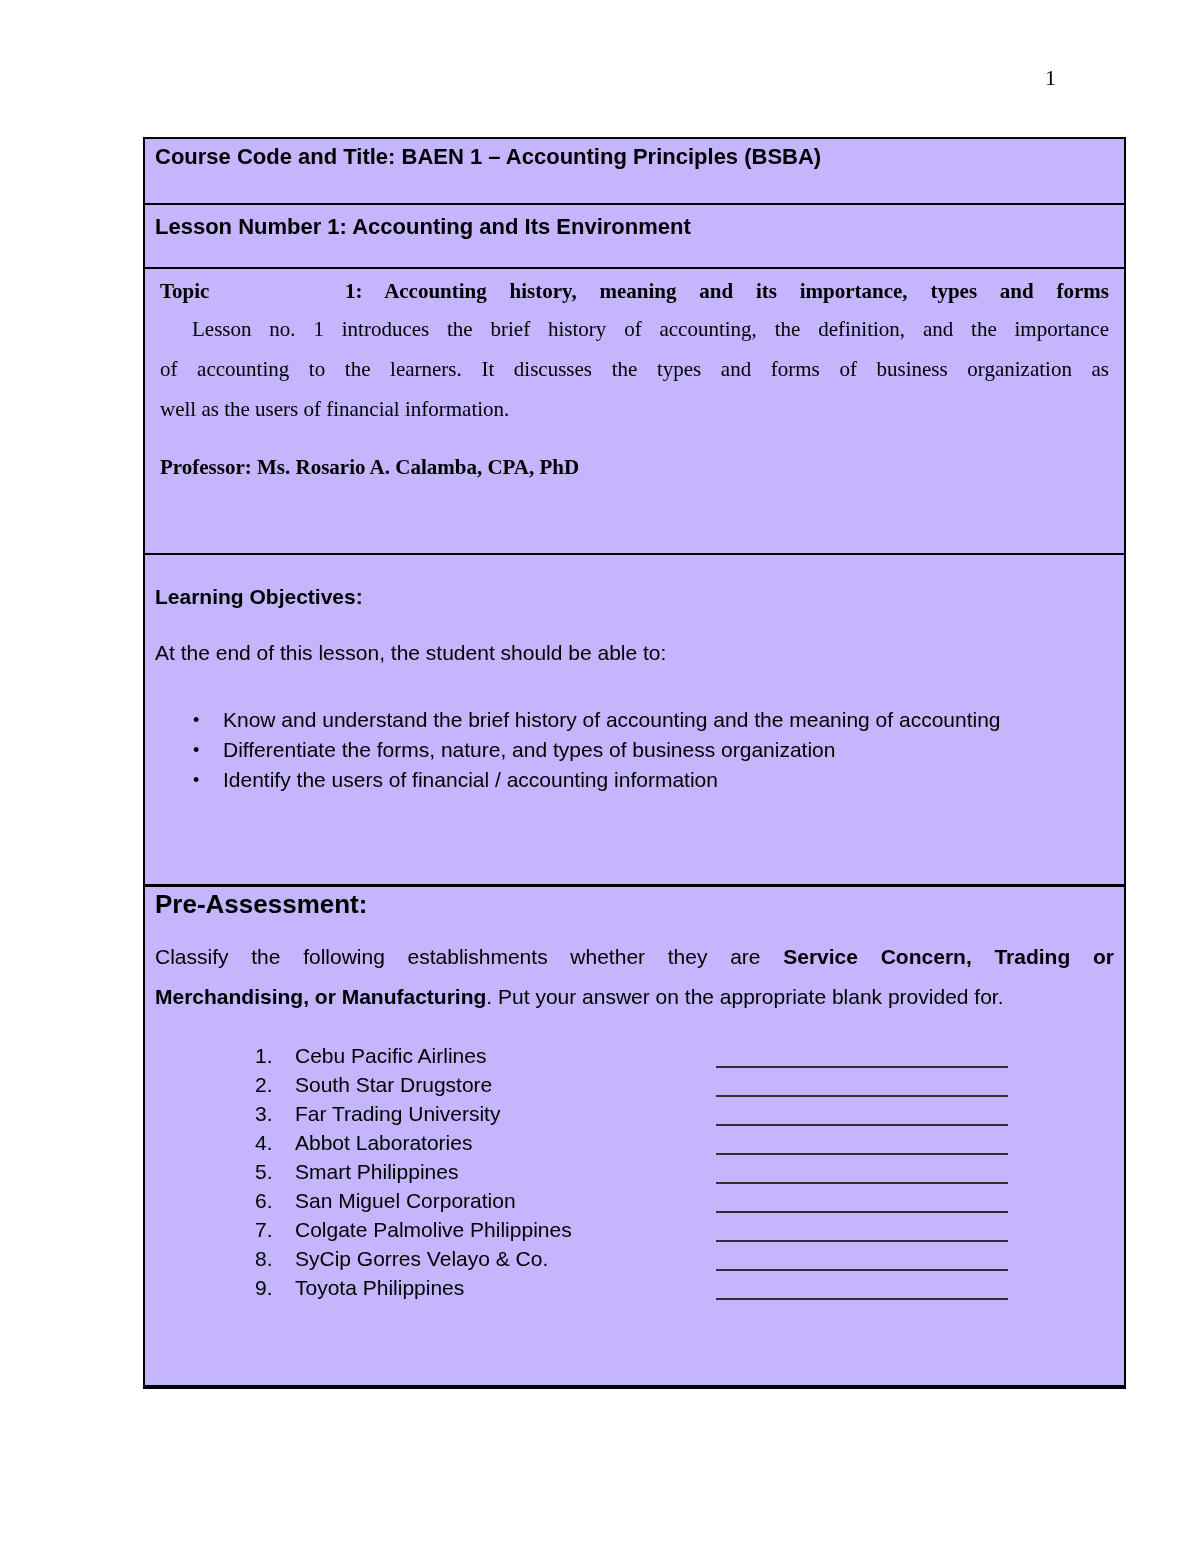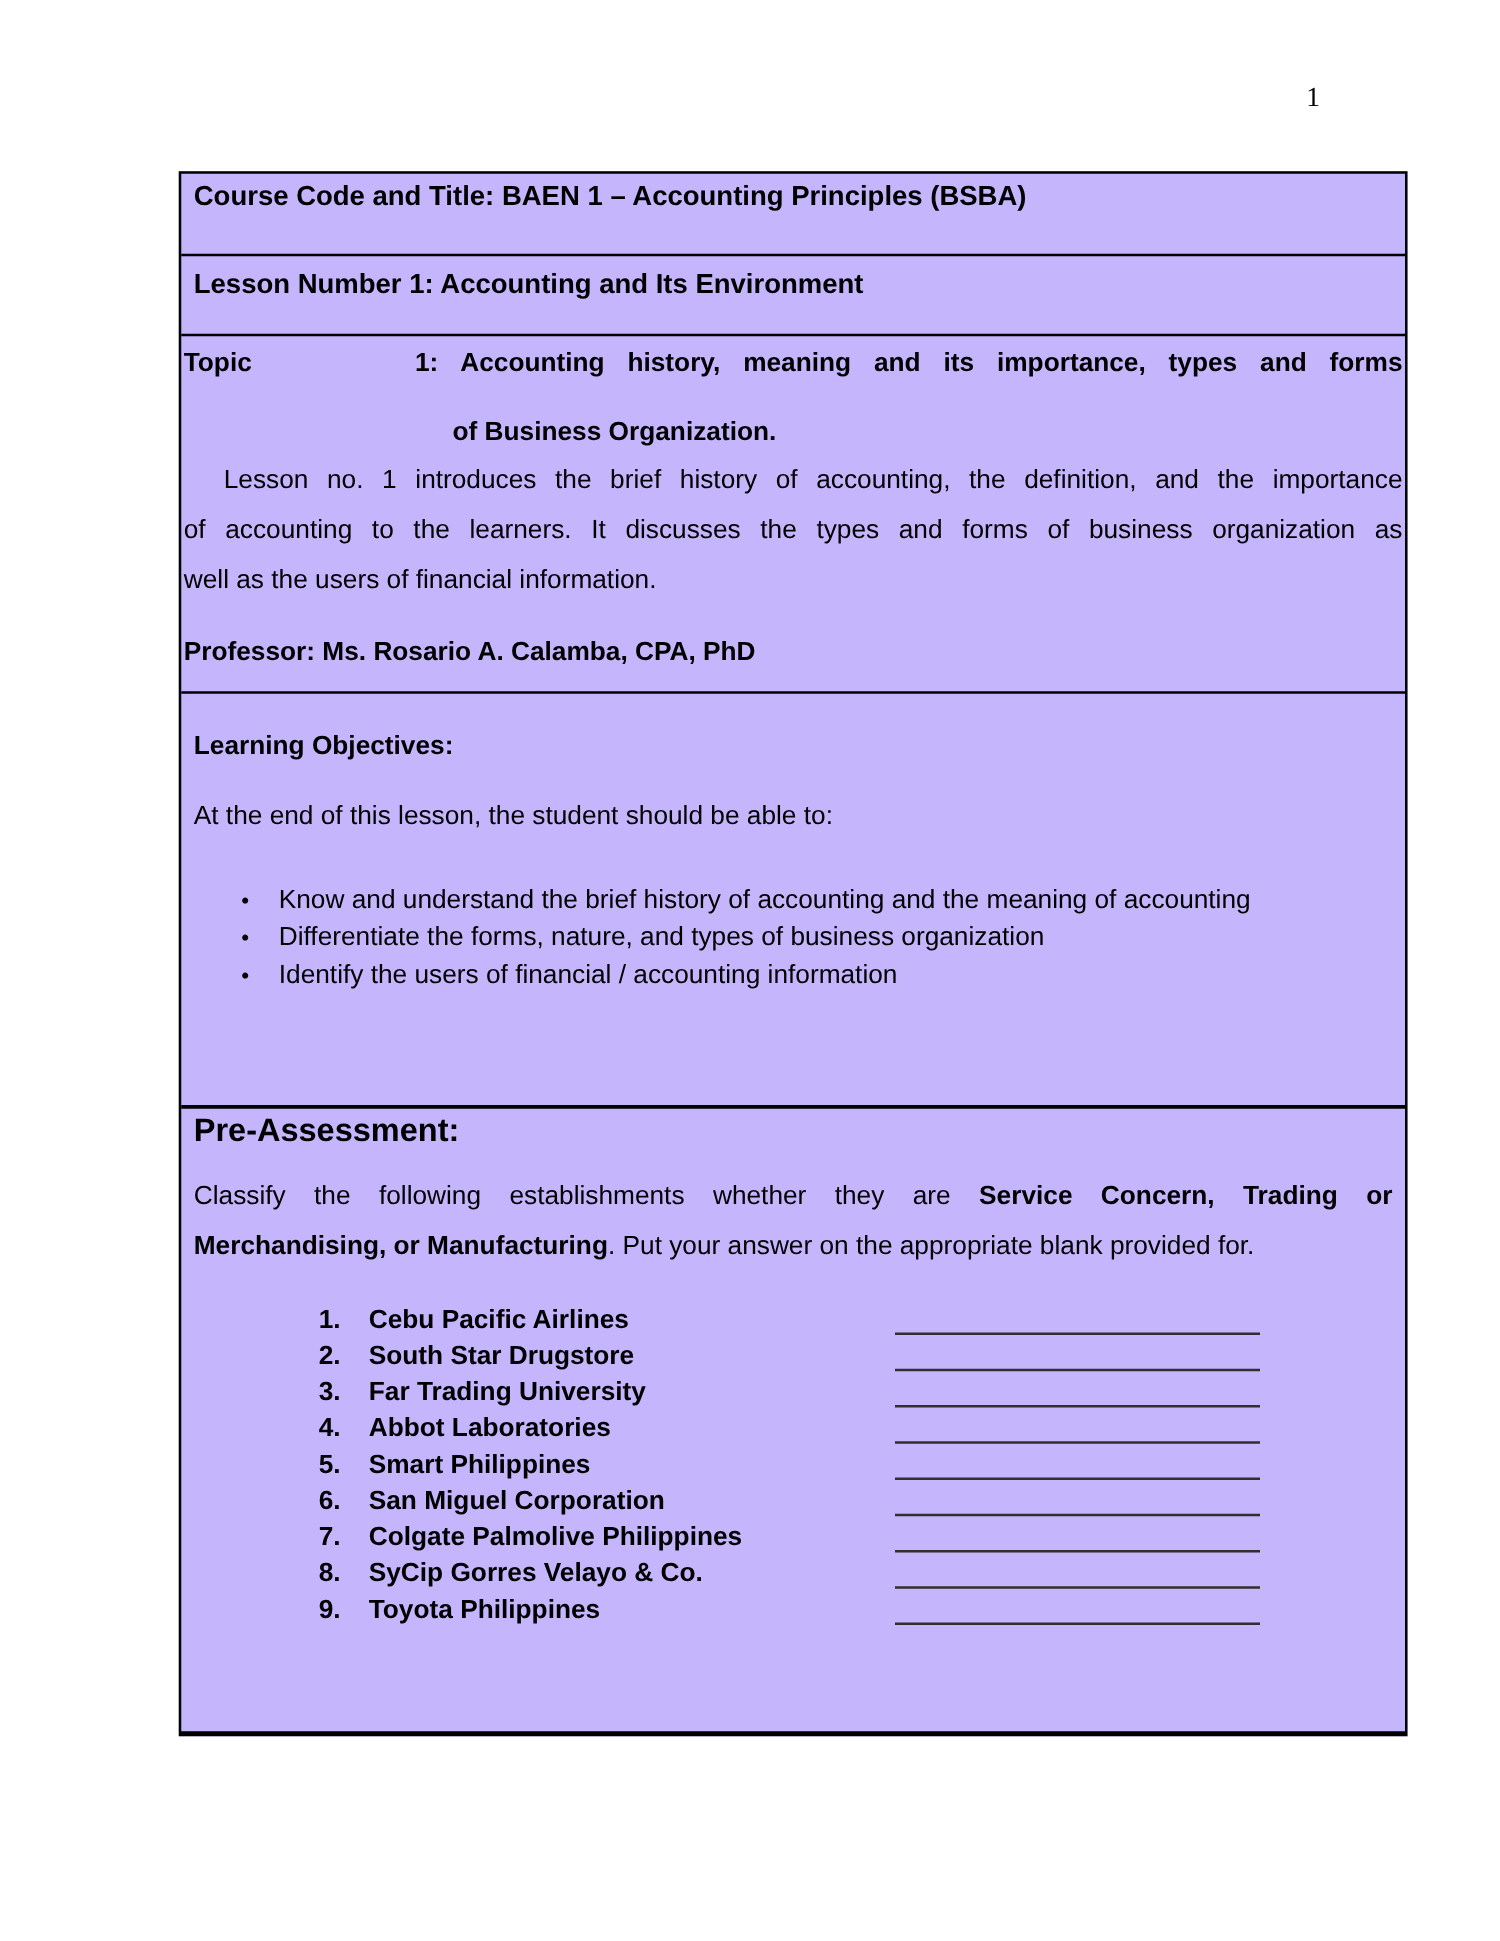--- a/index.html
+++ b/index.html
@@ -20,21 +20,21 @@
     position:absolute; left:143px; top:137px;
     width:983px; height:1252px;
     box-sizing:border-box;
     border:2px solid #000;
     border-bottom-width:4px;
     background:#c4b5fd;
   }
   .row { box-sizing:border-box; overflow:hidden; }
   .r1 { height:64px;  padding:4px 10px 0;  font-weight:bold; font-size:22px; line-height:28px; }
   .r2 { height:64px;  border-top:2px solid #000; padding:8px 10px 0; font-weight:bold; font-size:22px; line-height:28px; }
-  .r3 { height:286px; border-top:2px solid #000; padding:8px 2px 0;  font-size:21px; }
+  .r3 { height:286px; border-top:2px solid #000; padding:8px 15px 0;  font-size:21px;font-family:Liberation Serif, serif; }
   .r4 { height:331px; border-top:2px solid #000; padding:28px 10px 0; font-size:21px; }
   .r5 { height:419px; border-top:3px solid #000; padding:0 10px 0;    font-size:21px; }
 
   
   .topic-line1 { display:flex; line-height:28px; font-weight:bold; }
   .topic-label { width:185px; flex:0 0 185px; }
   .topic-title { flex:1; text-align:justify; text-align-last:justify; }
   .topic-line2 { margin-left:215px; margin-top:27px; line-height:28px; font-weight:bold; }
   .topic-desc  { margin-top:4px; }
   .desc-line   { line-height:40px; }
@@ -47,21 +47,21 @@
   .obj-intro   { margin-top:28px; line-height:28px; }
   .obj-list    { margin-top:38px; }
   .obj-item    { display:flex; line-height:30px; }
   .obj-bullet  { flex:0 0 30px; margin-left:38px; font-size:18px; }
 
   
   .pre-heading { font-size:26px; font-weight:bold; line-height:34px; }
   .pre-instr   { margin-top:16px; }
   .instr-line  { line-height:40px; }
   .instr-just  { text-align:justify; text-align-last:justify; }
-  .pa-list     { margin-top:24px; margin-left:100px;font-weight:bold; }
+  .pa-list     { margin-top:24px; margin-left:100px; }
   .pa-row      { position:relative; height:29px; line-height:29px; }
   .pa-num      { display:inline-block; width:40px; }
   .pa-blank    {
     position:absolute; left:461px; top:25px;
     width:292px; height:0;
     border-top:2px solid #2f2f2f;
   }
   b { font-weight:bold; }
 </style>
 </head>
@@ -79,21 +79,20 @@
 
     <div class="row r2">
       <span>Lesson Number 1: Accounting and Its Environment</span>
     </div>
 
     <div class="row r3">
       <div class="topic-line1">
           <span class="topic-label">Topic</span>
           <span class="topic-title">1:  Accounting history, meaning and its importance, types and forms</span>
         </div>
-      <div class="topic-line2">of Business Organization.</div>
       <div class="topic-desc">
         <div class="desc-line desc-just desc-first">Lesson no. 1 introduces the brief history of accounting, the definition, and the importance</div>
         <div class="desc-line desc-just">of accounting to the learners.  It discusses the types and forms of business organization as</div>
         <div class="desc-line">well as the users of financial information.</div>
       </div>
       <div class="professor">Professor: Ms. Rosario A. Calamba, CPA, PhD</div>
     </div>
 
     <div class="row r4">
       <div class="obj-heading">Learning Objectives:</div>

